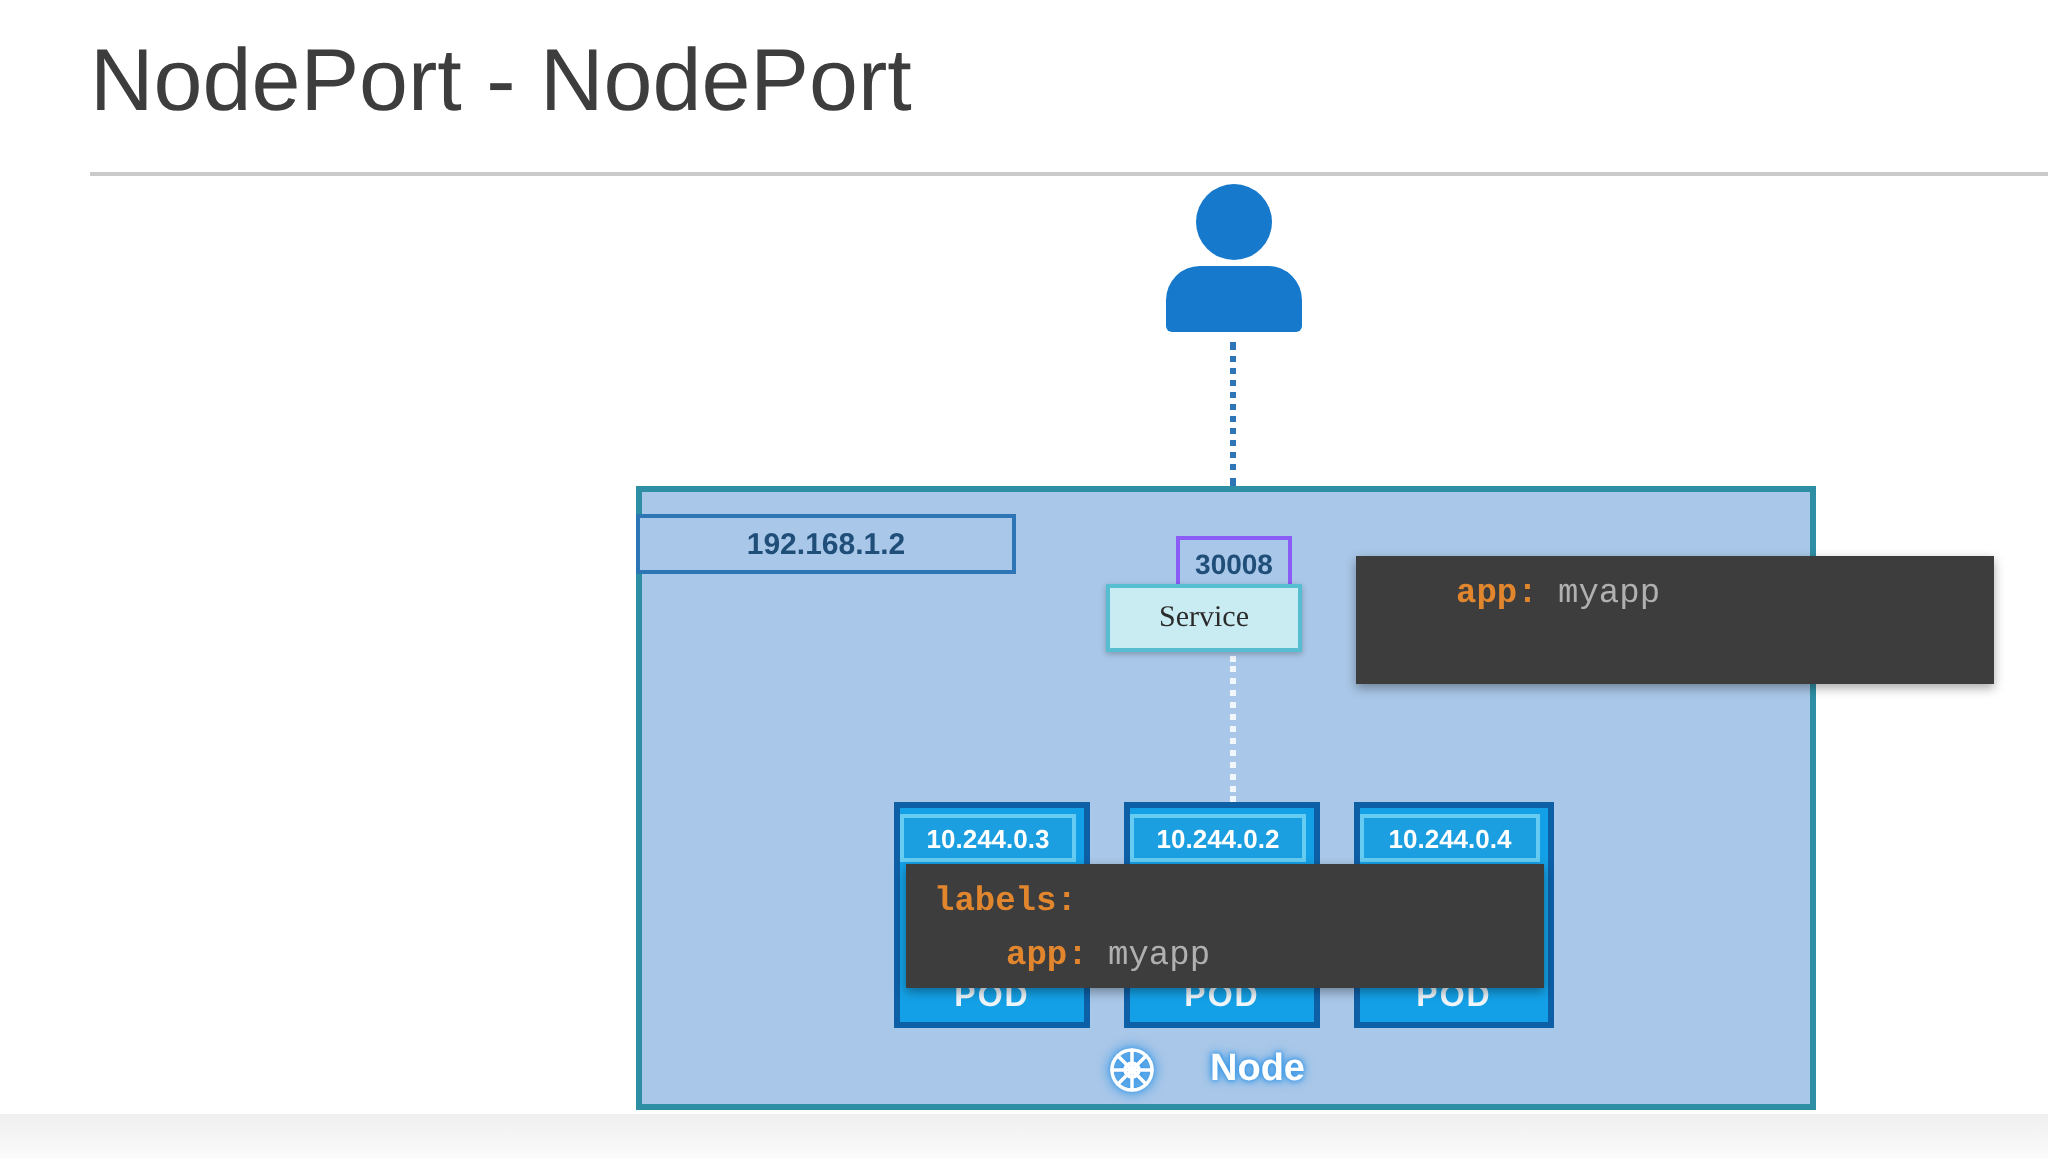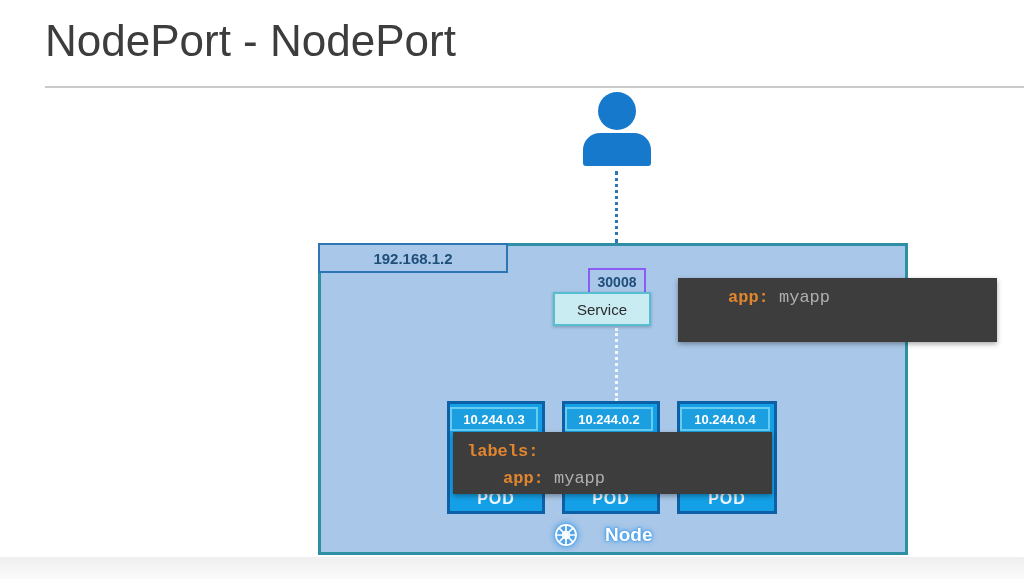--- a/index.html
+++ b/index.html
@@ -58,21 +58,21 @@
   }
 
   
   .node-box {
     left: 318px; top: 243px;
     width: 590px; height: 312px;
     background: #a9c7e8;
     border: 3px solid #2e8fa4;
   }
   .node-ip {
-    left: 318px; top: 243px;
+    left: 318px; top: 257px;
     width: 190px; height: 30px;
     background: #a9c7e8;
     border: 2px solid #2e75b6;
     color: #1f4e79;
     font-size: 15px; font-weight: 700;
     display: flex; align-items: center; justify-content: center;
   }
   .nodeport {
     left: 588px; top: 243px;
     width: 58px; height: 27px;
@@ -86,20 +86,21 @@
   
   .service-box {
     left: 553px; top: 292px;
     width: 98px; height: 34px;
     background: #c9ecf3;
     border: 2px solid #57bed1;
     color: #2b2b2b;
     font-size: 15px;
     display: flex; align-items: center; justify-content: center;
     box-shadow: 0 1px 3px rgba(0,0,0,0.25);
+    font-family: Liberation Serif, serif;
   }
 
   
   .pod {
     top: 401px;
     width: 98px; height: 113px;
     background: #14a0e6;
     border: 3px solid #0d5fa6;
   }
   .pod-1 { left: 447px; }

